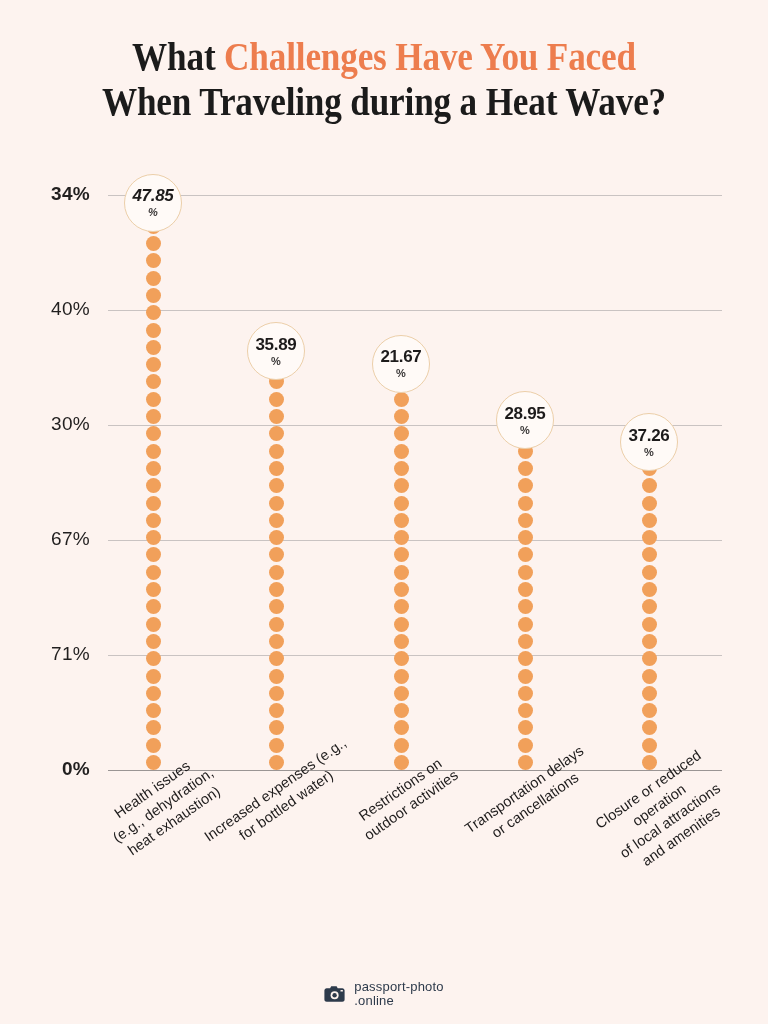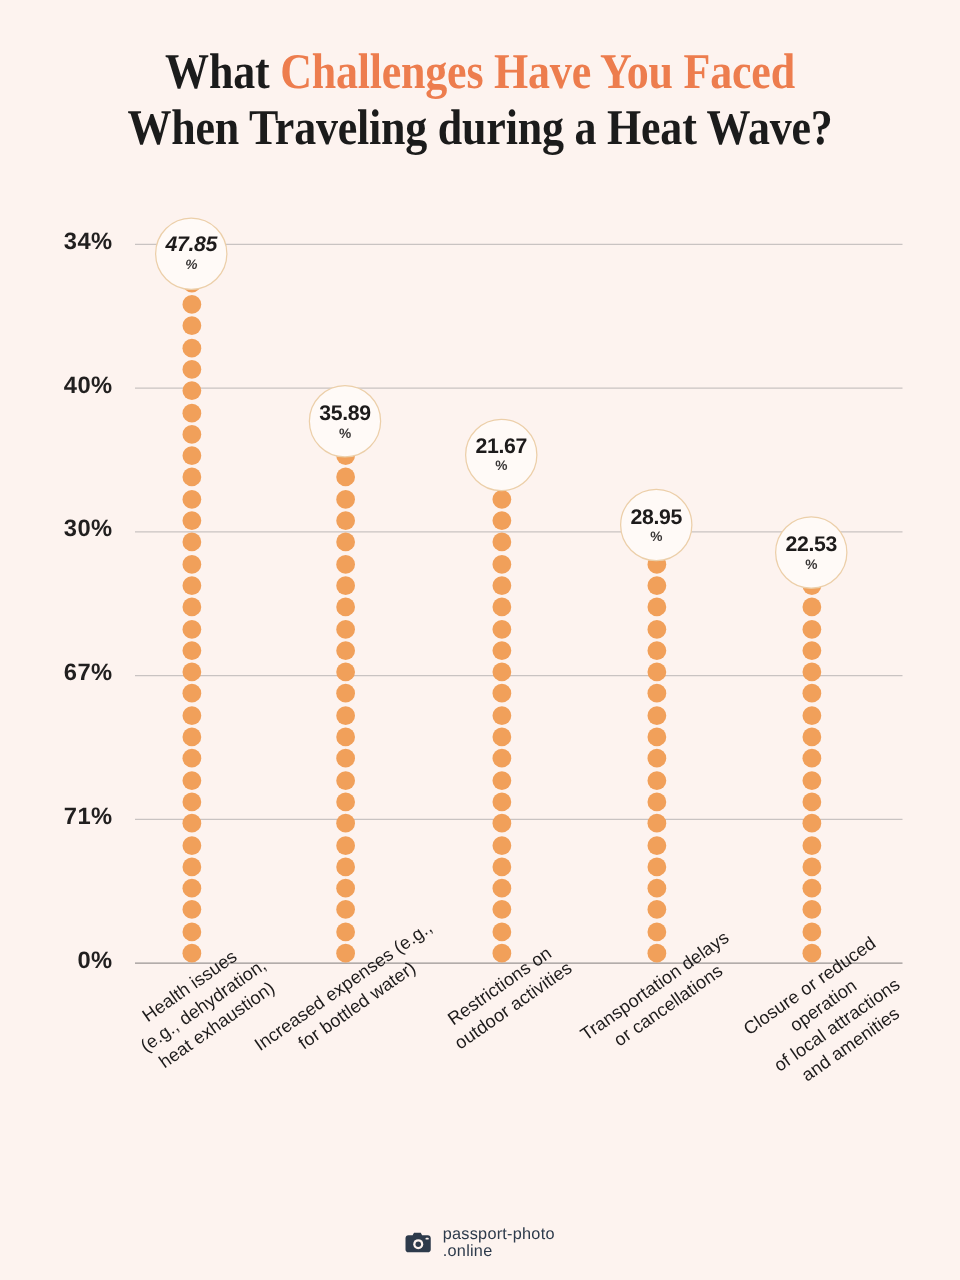--- a/index.html
+++ b/index.html
@@ -54,21 +54,21 @@
   }
   .gridline.baseline { background: #9a9594; }
 
   .ytick {
     position: absolute;
     right: 0;
     width: 62px;
     text-align: right;
     font-size: 19px;
     color: #211f1f;
-    font-weight: 700;
+    font-weight: 400;
     letter-spacing: 0.3px;
   }
   .ytick.strong { font-weight: 700; }
 
   .ytick-wrap {
     position: absolute;
     left: 20px;
     width: 70px;
   }
 
@@ -315,34 +315,34 @@
         <div class="dot" style="top: 495.5px;"></div>
         <div class="dot" style="top: 478.2px;"></div>
         <div class="dot" style="top: 460.9px;"></div>
       </div>
     </div>
   <div id="bubbles">
       <div class="bubble" style="left: 124px; top: 173.725px; font-style: italic;">
         <div class="bubble-value">47.85</div>
         <div class="bubble-unit">%</div>
       </div>
-      <div class="bubble" style="left: 247px; top: 308px;">
+      <div class="bubble" style="left: 247px; top: 322px;">
         <div class="bubble-value">35.89</div>
         <div class="bubble-unit">%</div>
       </div>
       <div class="bubble" style="left: 372px; top: 334.725px;">
         <div class="bubble-value">21.67</div>
         <div class="bubble-unit">%</div>
       </div>
       <div class="bubble" style="left: 496px; top: 391.075px;">
         <div class="bubble-value">28.95</div>
         <div class="bubble-unit">%</div>
       </div>
       <div class="bubble" style="left: 620px; top: 413.155px;">
-        <div class="bubble-value">22.53</div>
+        <div class="bubble-value">37.26</div>
         <div class="bubble-unit">%</div>
       </div>
     </div>
   <div id="xlabels">
       <div class="xlabel" style="left: 147px; margin-left: -130px; transform: rotate(-35deg) translate(0px, 0px); transform-origin: 130px 0px;">Health issues
 (e.g., dehydration,
 heat exhaustion)</div>
       <div class="xlabel" style="left: 270px; margin-left: -130px; transform: rotate(-35deg) translate(0px, 0px); transform-origin: 130px 0px;">Increased expenses (e.g.,
 for bottled water)</div>
       <div class="xlabel" style="left: 395px; margin-left: -130px; transform: rotate(-35deg) translate(0px, 0px); transform-origin: 130px 0px;">Restrictions on

